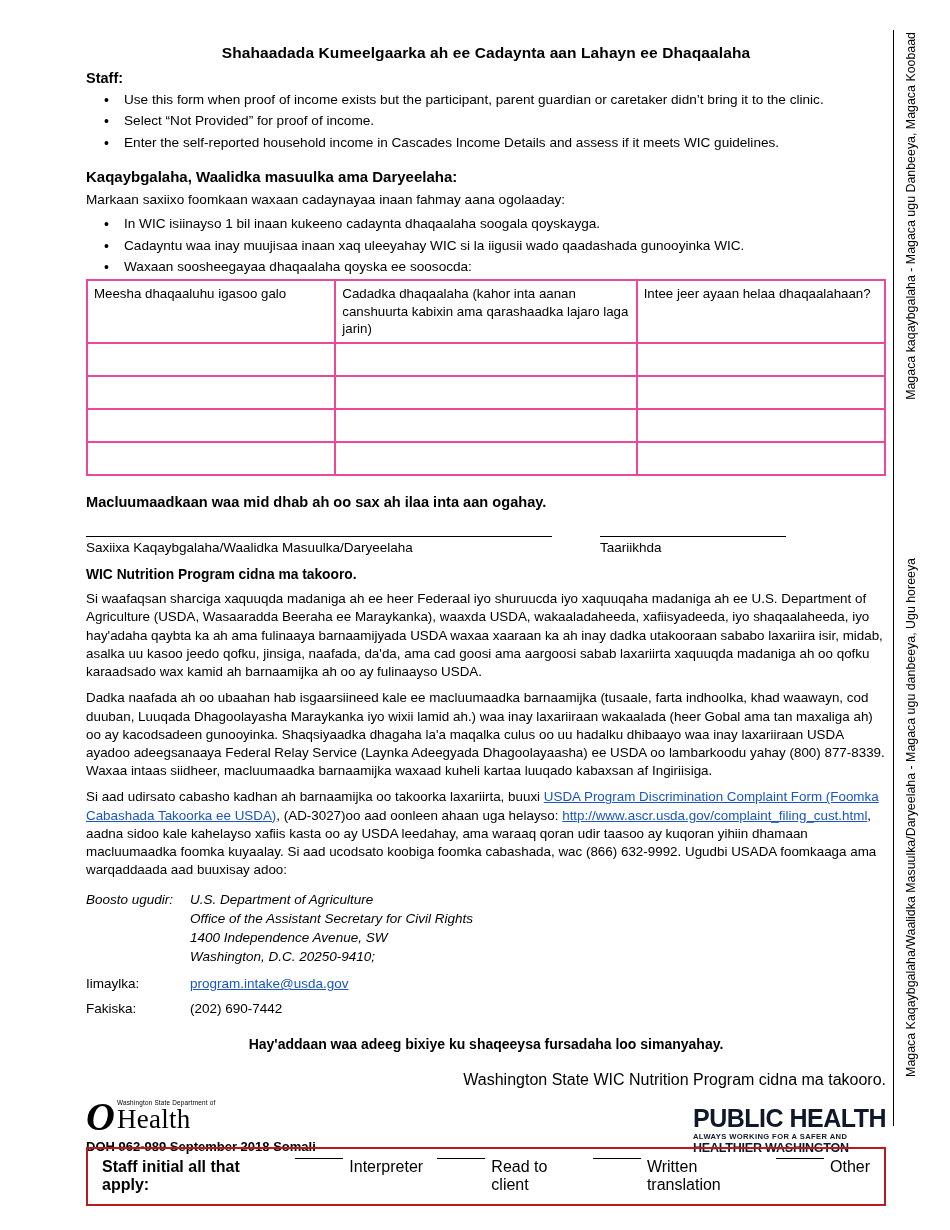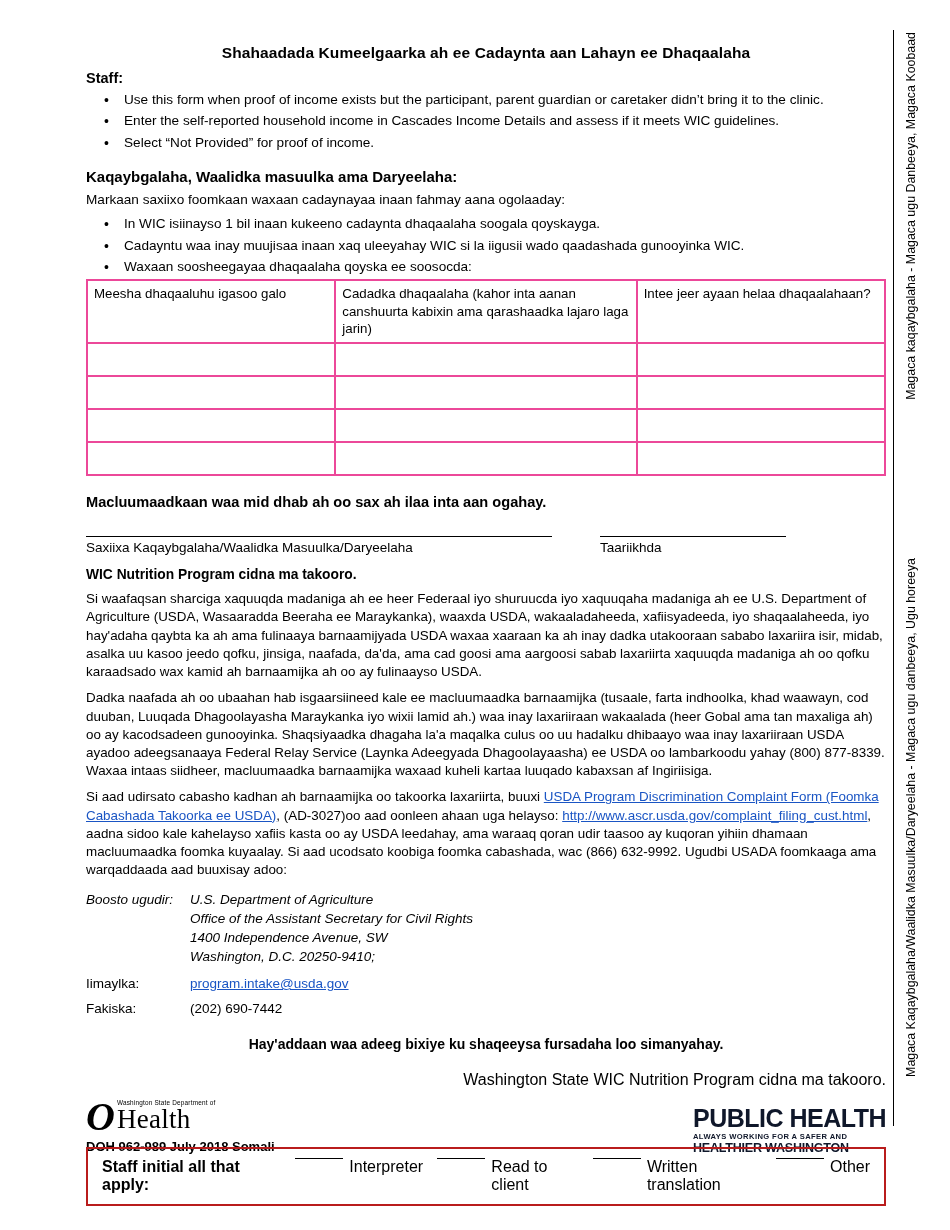--- a/index.html
+++ b/index.html
@@ -251,22 +251,22 @@
 </head>
 <body>
 
 <div class="page">
 
   <div class="doc-title">Shahaadada Kumeelgaarka ah ee Cadaynta aan Lahayn ee Dhaqaalaha</div>
 
   <div class="h-bold">Staff:</div>
   <ul class="bullets">
     <li>Use this form when proof of income exists but the participant, parent guardian or caretaker didn’t bring it to the clinic.</li>
+    <li>Select “Not Provided” for proof of income.</li>
     <li>Enter the self-reported household income in Cascades Income Details and assess if it meets WIC guidelines.</li>
-    <li>Select “Not Provided” for proof of income.</li>
   </ul>
 
   <div class="h-bold-lg">Kaqaybgalaha, Waalidka masuulka ama Daryeelaha:</div>
   <p class="body">Markaan saxiixo foomkaan waxaan cadaynayaa inaan fahmay aana ogolaaday:</p>
   <ul class="bullets">
     <li>In WIC isiinayso 1 bil inaan kukeeno cadaynta dhaqaalaha soogala qoyskayga.</li>
     <li>Cadayntu waa inay muujisaa inaan xaq uleeyahay WIC si la iigusii wado qaadashada gunooyinka WIC.</li>
     <li>Waxaan soosheegayaa dhaqaalaha qoyska ee soosocda:</li>
   </ul>
 
@@ -343,21 +343,21 @@
 
   <div class="logos">
     <div>
       <div class="doh-logo">
         <div class="doh-mark">O</div>
         <div>
           <div class="doh-text-top">Washington State Department of</div>
           <div class="doh-health">Health</div>
         </div>
       </div>
-      <div class="doh-number">DOH 962-989 July 2018 Somali</div>
+      <div class="doh-number">DOH 962-989 September 2018 Somali</div>
     </div>
     <div class="ph-logo">
       <div class="ph-title">PUBLIC HEALTH</div>
       <div class="ph-sub1">ALWAYS WORKING FOR A SAFER AND</div>
       <div class="ph-sub2">HEALTHIER WASHINGTON</div>
     </div>
   </div>
 
   <div class="side-rail">
     <div class="side-text top">Magaca kaqaybgalaha - Magaca ugu Danbeeya, Magaca Koobaad</div>

